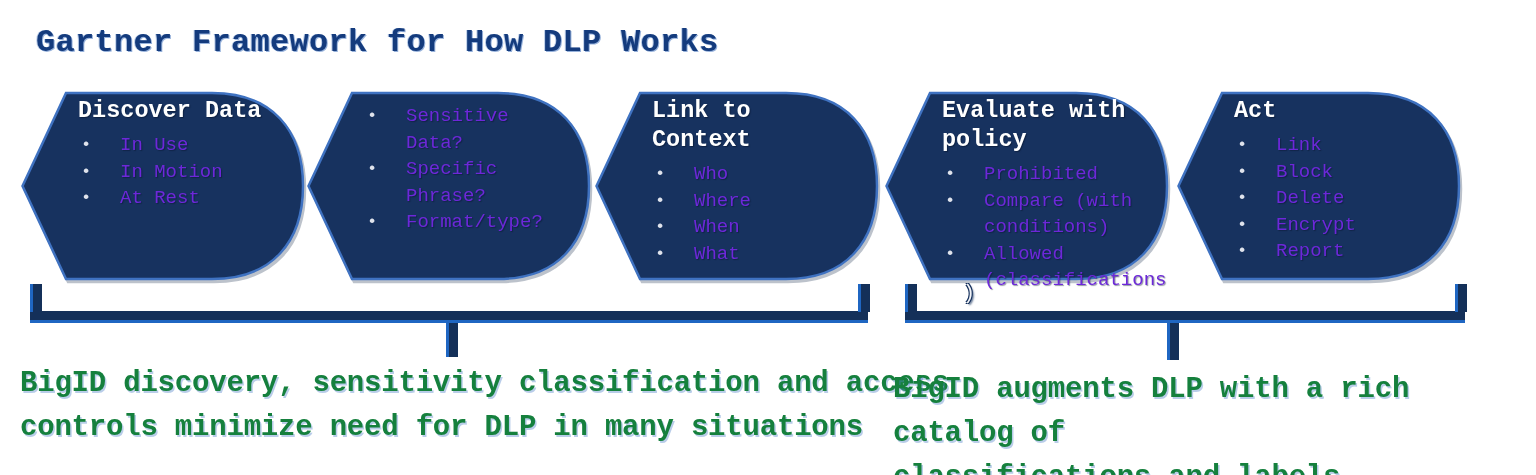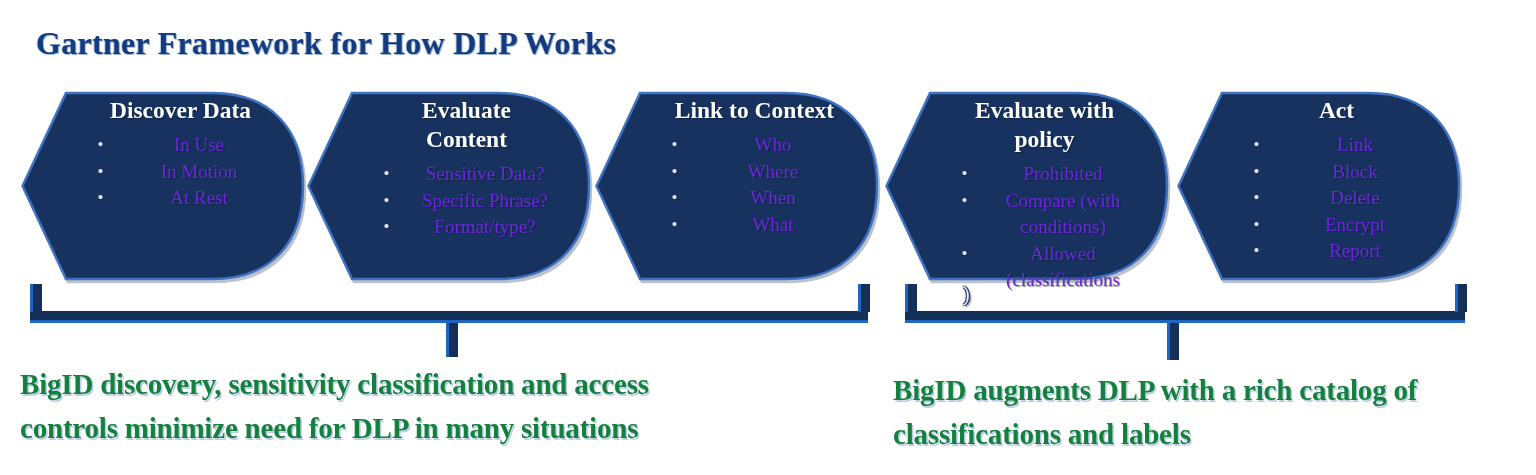--- a/index.html
+++ b/index.html
@@ -1,29 +1,29 @@
 <!DOCTYPE html>
 <html><head>
 <meta charset="utf-8">
 <style>
   html,body{margin:0;padding:0;background:#fff;}
   .stage{
     position:relative;width:1536px;height:475px;background:#ffffff;
-    font-family:Liberation Serif, serif;overflow:hidden;
+    font-family:Liberation Mono, monospace;overflow:hidden;
   }
   
   .title{
     position:absolute;left:36px;top:24px;
     font-size:32px;line-height:38px;font-weight:800;letter-spacing:.3px;
     color:#143b7d;
     text-shadow:1px 1px 0 rgba(66,114,190,.55), -1px 0 0 rgba(66,114,190,.35);
     white-space:pre-line;
   }
   
-  .chevron{position:absolute;top:88px;width:285px;height:196px;text-align:center;}
+  .chevron{position:absolute;top:88px;width:285px;height:196px;}
   .chevron svg{position:absolute;left:0;top:0;width:285px;height:196px;
     filter:drop-shadow(2px 3px 0 rgba(15,35,70,.28));}
   .chev-content{position:absolute;left:58px;top:8px;width:205px;}
   .chev-heading{
     font-size:23.5px;line-height:29px;font-weight:700;color:#ffffff;
     white-space:pre-line;text-shadow:1px 1px 1px rgba(8,20,44,.55);
   }
   .chev-list{list-style:none;margin:7px 0 0 0;padding:0;width:200px;}
   .chev-list li{display:flex;align-items:flex-start;}
   .blt{flex:0 0 39px;font-size:17px;line-height:26.5px;color:#dfe3ec;padding-left:3px;}
@@ -84,22 +84,20 @@
           </li>
         </ul>
     </div>
   </div>
 
   <div class="chevron" style="left:306px">
     <svg viewBox="0 0 285 196">
       <path d="M 2.5 98 L 46 5 L 192 5 C 252 5 283 42 283 98 C 283 154 252 191 192 191 L 46 191 Z" fill="#17325f" stroke="#3f72c1" stroke-width="2.5"></path>
     </svg>
     <div class="chev-content">
-      <div class="chev-heading">Evaluate
-Content</div>
       <ul class="chev-list">
           <li>
             <span class="blt">•</span>
             <span class="btxt">Sensitive Data?</span>
           </li>
           <li>
             <span class="blt">•</span>
             <span class="btxt">Specific Phrase?</span>
           </li>
           <li>

